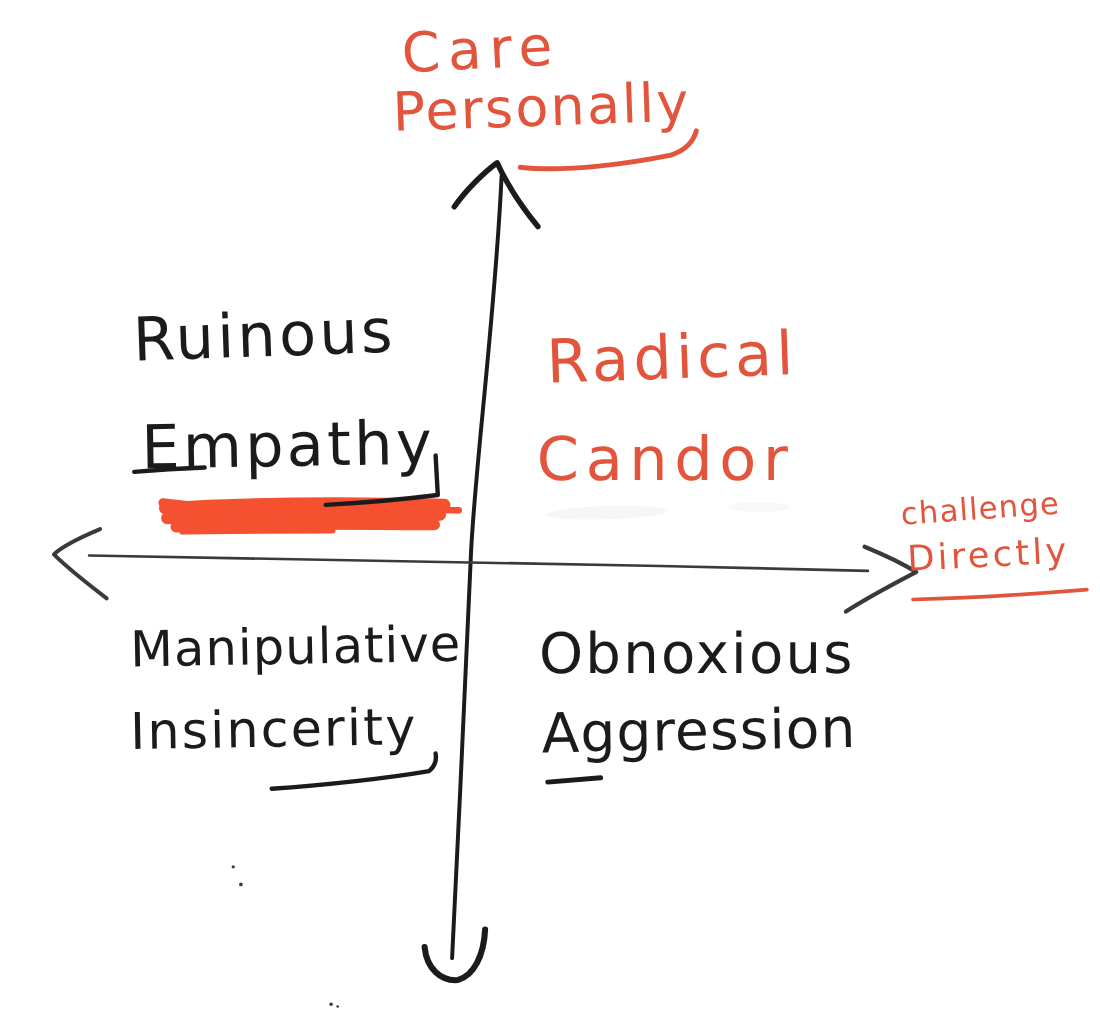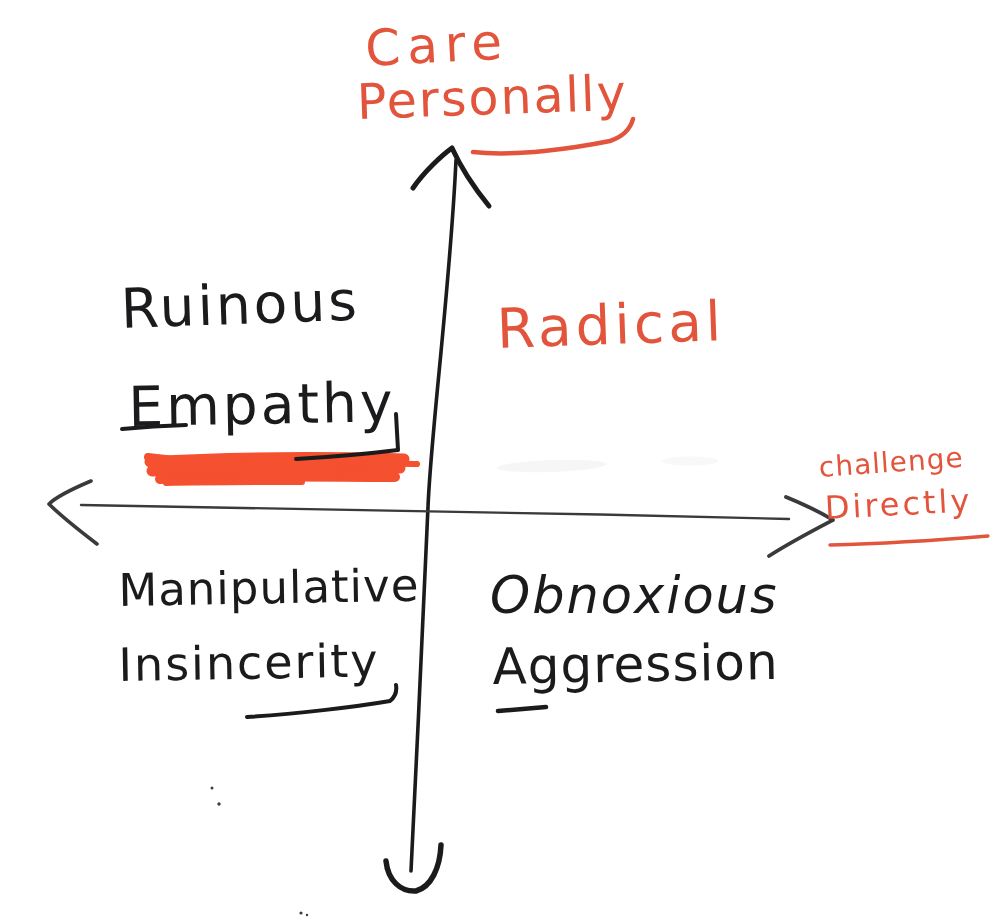--- a/index.html
+++ b/index.html
@@ -41,21 +41,21 @@
   
   .l-radical   {left:496px;top:302px;font-size:55px;letter-spacing:4px;transform:rotate(-2deg);}
   .l-candor    {left:488px;top:390px;font-size:55px;letter-spacing:6px;}
   
   .l-challenge {left:818px;top:454px;font-size:28px;letter-spacing:1px;transform:rotate(-4deg);}
   .l-directly  {left:824px;top:492px;font-size:32px;letter-spacing:3px;transform:rotate(-3deg);}
   
   .l-manipulative{left:118px;top:568px;font-size:45px;letter-spacing:1px;transform:rotate(-1deg);}
   .l-insincerity {left:118px;top:642px;font-size:46px;letter-spacing:2px;transform:rotate(-1deg);}
   
-  .l-obnoxious {left:490px;top:570px;font-size:51px;letter-spacing:2px;font-style:italic;}
+  .l-obnoxious {left:490px;top:570px;font-size:51px;letter-spacing:2px;}
   .l-aggression{left:492px;top:642px;font-size:50px;letter-spacing:1px;transform:rotate(-1deg);}
 </style>
 </head>
 <body>
 
 <div class="canvas">
 
   <svg class="strokes" viewBox="0 0 1000 921">
 
     <ellipse cx="552" cy="466" rx="55" ry="6" fill="#c9c9c9" opacity="0.16" transform="rotate(-2 552 466)"></ellipse>
@@ -94,20 +94,21 @@
     </g>
   </svg>
 
   <div class="hw orange l-care">Care</div>
   <div class="hw orange l-personally">Personally</div>
 
   <div class="hw l-ruinous">Ruinous</div>
   <div class="hw l-empathy">Empathy</div>
 
   <div class="hw orange l-radical">Radical</div>
+  <div class="hw orange l-candor">Candor</div>
 
   <div class="hw orange l-challenge">challenge</div>
   <div class="hw orange l-directly">Directly</div>
 
   <div class="hw l-manipulative">Manipulative</div>
   <div class="hw l-insincerity">Insincerity</div>
 
   <div class="hw l-obnoxious">Obnoxious</div>
   <div class="hw l-aggression">Aggression</div>
 

